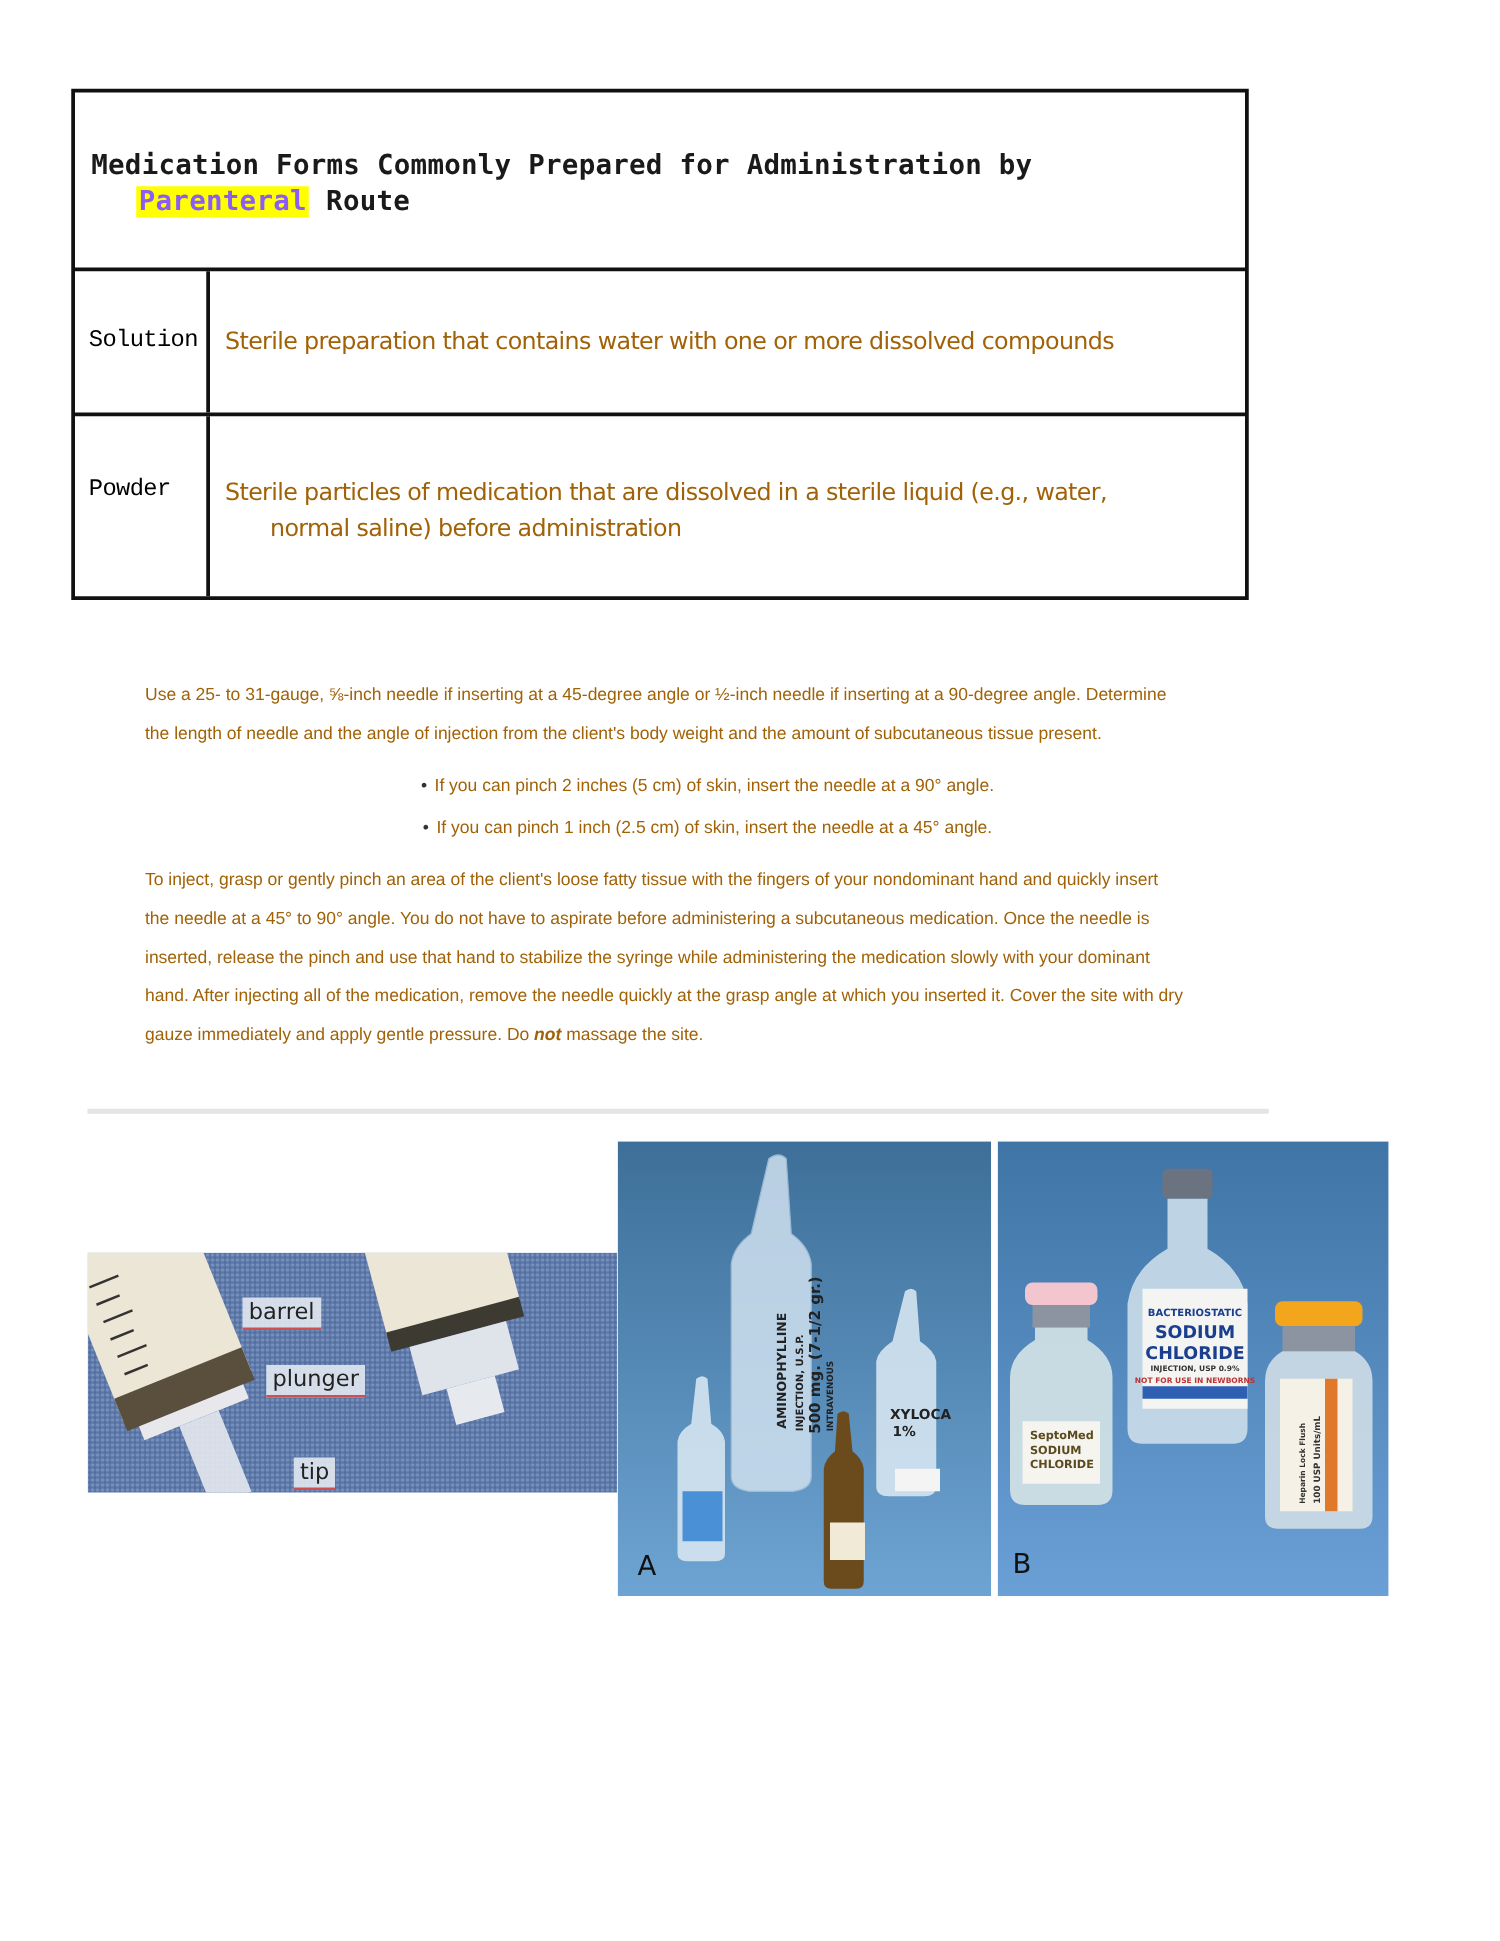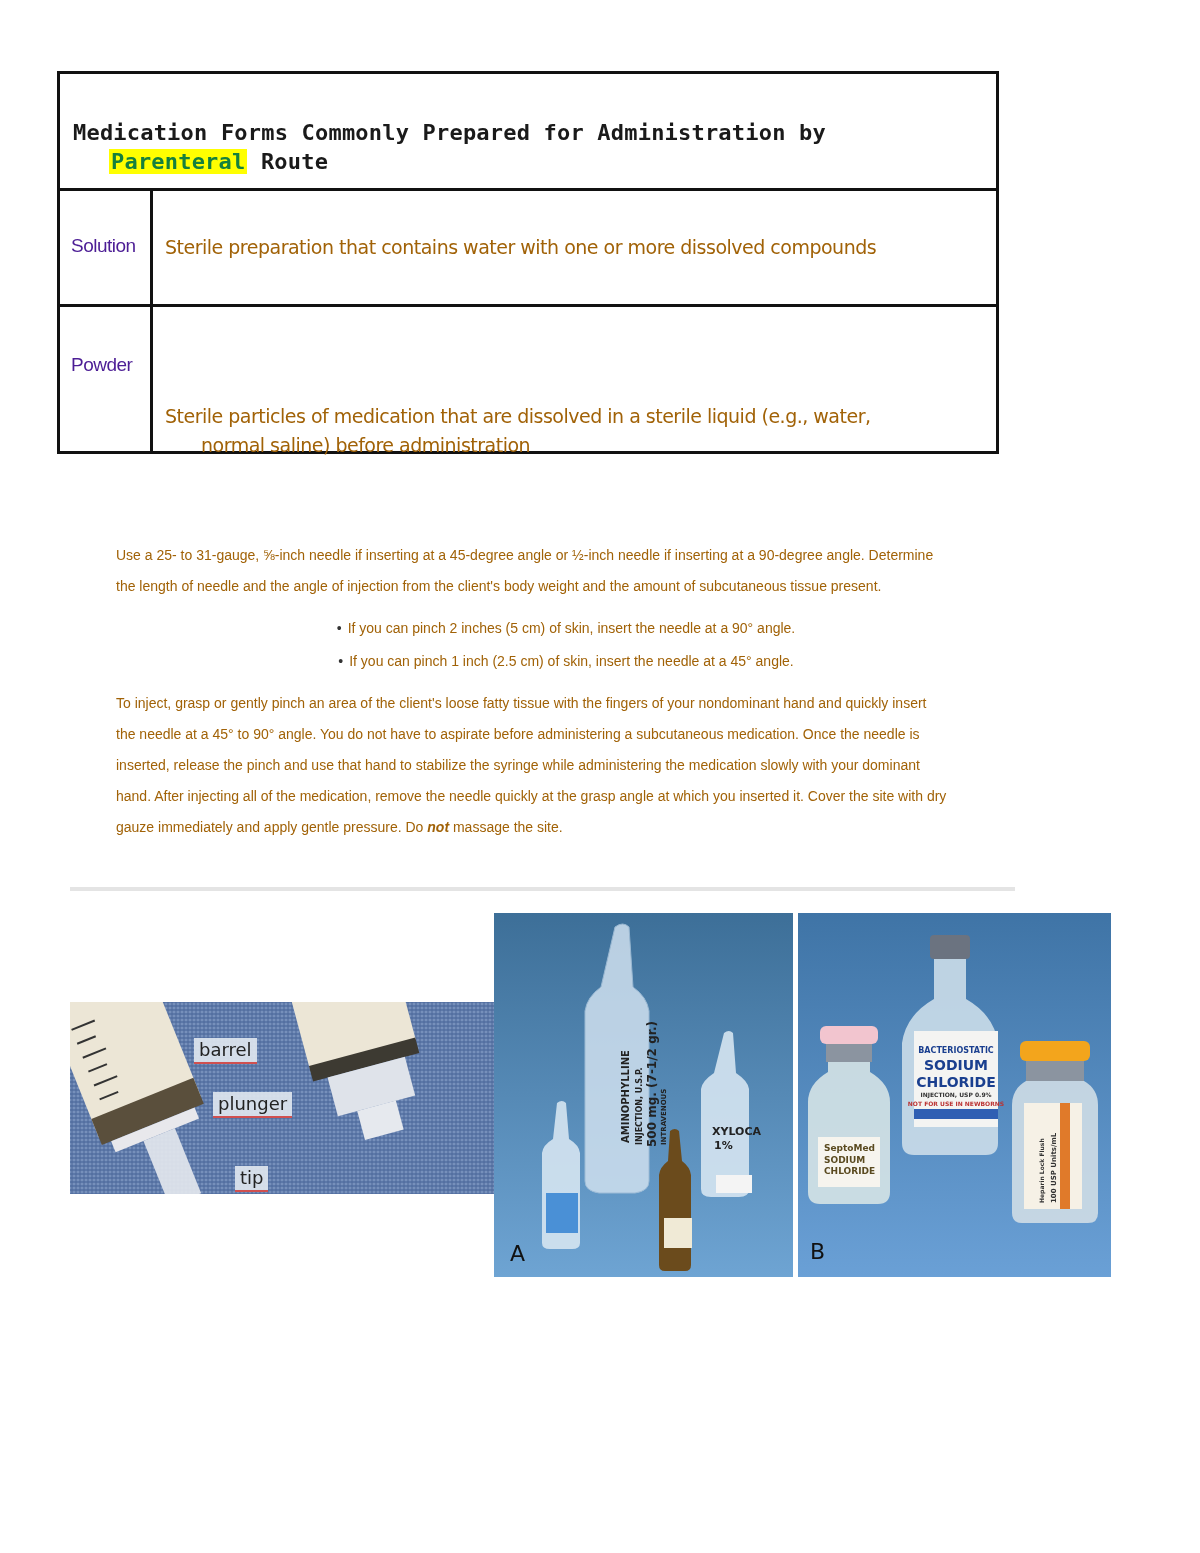--- a/index.html
+++ b/index.html
@@ -2,44 +2,44 @@
 <html><head>
 <meta charset="utf-8">
 <style>
   html, body { margin: 0; padding: 0; background: #ffffff; }
   body { width: 1200px; height: 1553px; position: relative; overflow: hidden; }
 
   .table {
     position: absolute; left: 57px; top: 71px; width: 942px;
     border: 3px solid #111; box-sizing: border-box;
   }
-  .title-row { height: 117px; border-bottom: 3px solid #111; box-sizing: border-box; position: relative; }
+  .title-row { height: 143px; border-bottom: 3px solid #111; box-sizing: border-box; position: relative; }
   .title-text {
     position: absolute; left: 13px; top: 44px;
     font-family: "DejaVu Sans Mono", monospace; font-weight: bold; font-size: 22px;
     line-height: 29px; color: #1a1a1a; letter-spacing: 0.2px;
   }
   .title-line2 { padding-left: 36px; }
-  .hl { background: #ffff00; color: #15803d; padding: 0 2px; }
+  .hl { background: #ffff00; color: #8b5cf6; padding: 0 2px; }
   .row { display: flex; border-bottom: 3px solid #111; box-sizing: border-box; }
   .row:last-child { border-bottom: none; }
   .row.r1 { height: 116px; }
   .row.r2 { height: 144px; }
   .cell-label {
-    width: 93px; border-right: 3px solid #111; box-sizing: border-box;
-    font-family: Liberation Sans, sans-serif; font-size: 19px; color: #4c1d95;
+    width: 108px; border-right: 3px solid #111; box-sizing: border-box;
+    font-family: Liberation Mono, monospace; font-size: 19px; color: #000000;
     padding-left: 11px; padding-top: 44px; letter-spacing: -0.5px;
   }
   .row.r2 .cell-label { padding-top: 47px; }
   .cell-desc {
     flex: 1; font-family: "DejaVu Sans", sans-serif; font-size: 19px; color: #a16207;
     padding-left: 12px; padding-top: 44px; line-height: 29px; letter-spacing: -0.5px;
   }
   .row.r1 .cell-desc { padding-top: 44px; line-height: 24px; }
-  .row.r2 .cell-desc { padding-top: 47px; margin-top: 48px; }
+  .row.r2 .cell-desc { padding-top: 47px; }
   .indent { padding-left: 36px; display: block; }
 
   .instructions {
     position: absolute; left: 116px; top: 540px; width: 900px;
     font-family: "Liberation Sans", sans-serif; font-size: 14px; color: #a16207;
   }
   .instructions p { margin: 0; line-height: 31px; }
   .instructions ul { margin: 10px 0 10px 0; padding: 0; list-style: none; text-align: center; }
   .instructions li { line-height: 33px; }
   .instructions li::before { content: "\2022"; margin-right: 6px; color: #333; }

